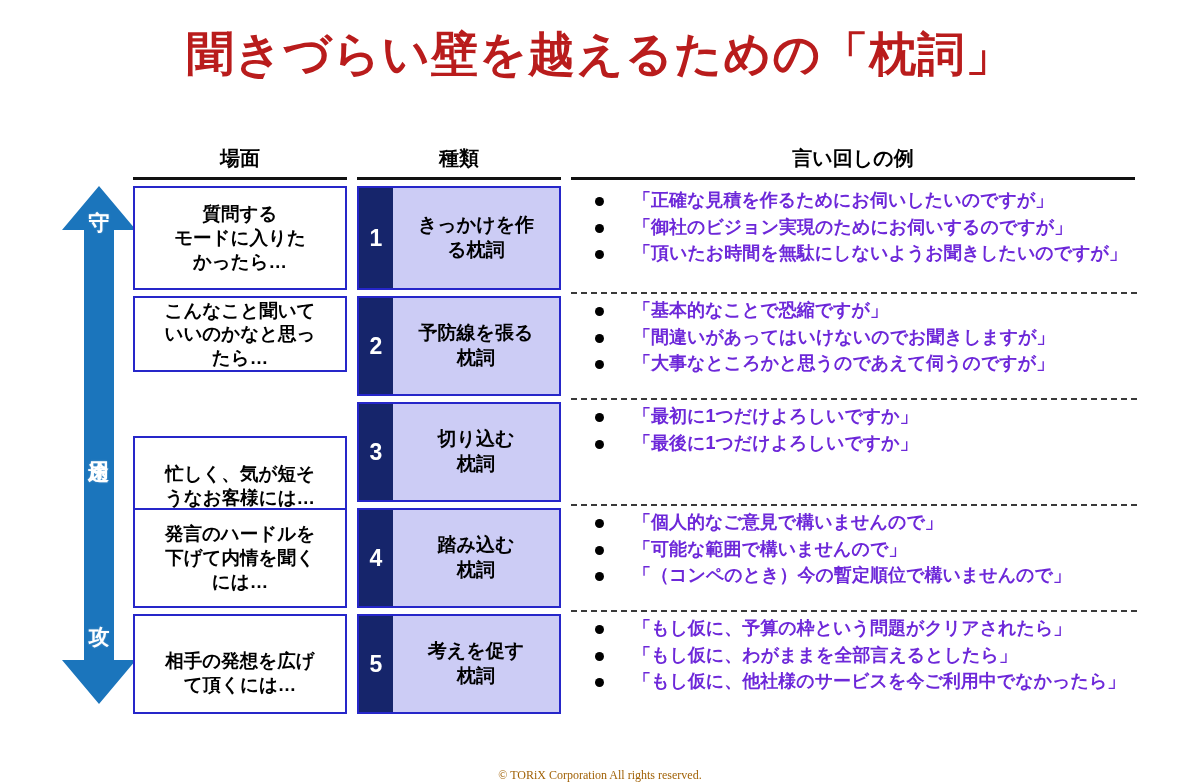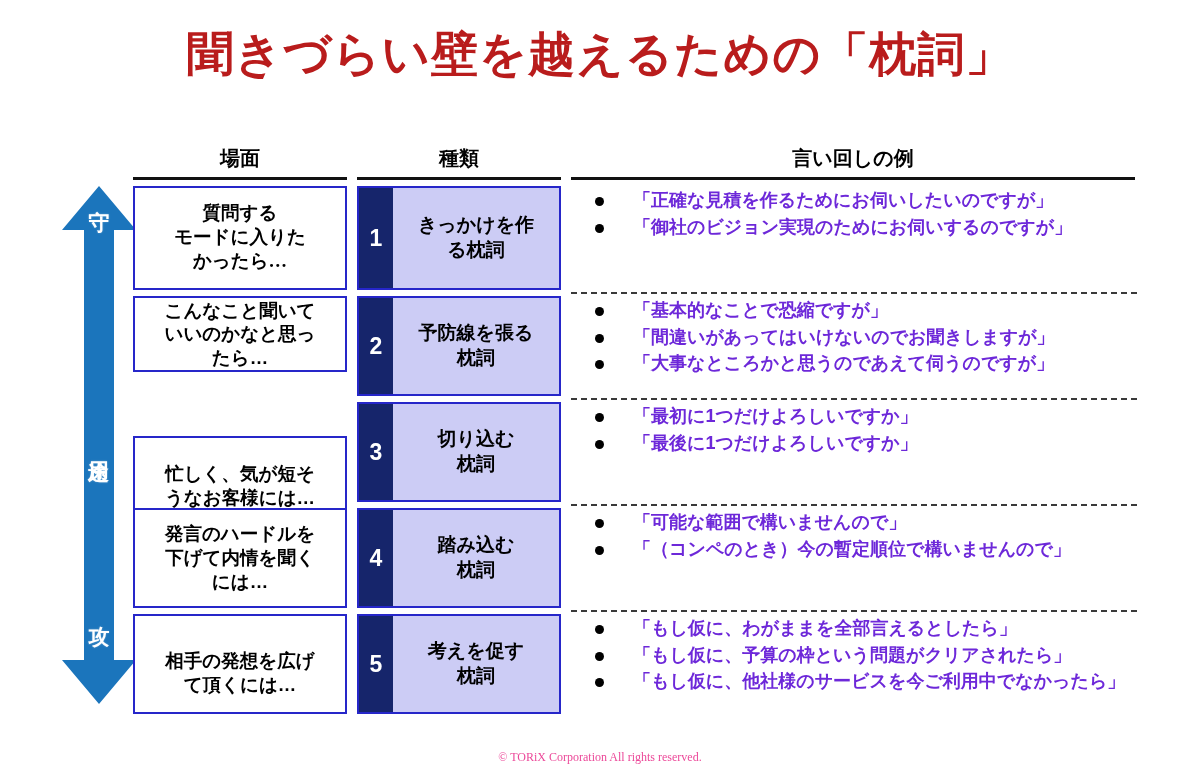--- a/index.html
+++ b/index.html
@@ -171,26 +171,26 @@
     position: absolute;
     left: 571px;
     width: 566px;
     border-top: 2px dashed #3a3a3a;
   }
 
   
   .footer {
     position: absolute;
     left: 0;
-    top: 750px;
+    top: 768px;
     width: 1200px;
     text-align: center;
     font-family: "Liberation Serif", "DejaVu Serif", serif;
     font-size: 12px;
-    color: #ec4899;
+    color: #a16207;
   }
 </style>
 </head>
 <body>
 
 <div class="title">聞きづらい壁を越えるための「枕詞」</div>
 
 <div class="col-headers">
   <div class="col-head ch-scene">
     <span>場面</span>
@@ -211,33 +211,34 @@
     <polygon points="37,0 74,44 52,44 52,474 74,474 37,518 0,474 22,474 22,44 0,44" fill="#1b75bc"></polygon>
   </svg>
   <div class="arrow-label lbl-top">守</div>
   <div class="arrow-label lbl-mid">用途</div>
   <div class="arrow-label lbl-bottom">攻</div>
 </div>
 
 <div class="rows">
     <div class="row" style="position: absolute; top: 0px; left: 0px; height: 104px;">
       <div class="scene-box" style="top: 0px; height: 104px;">
-        <span style="white-space: pre-line; font-family: Liberation Serif, serif;">質問する
+        <span style="white-space: pre-line;">質問する
 モードに入りた
 かったら…</span>
       </div>
       <div class="type-box" style="top: 0px; height: 104px;">
         <div class="type-num">1</div>
         <div class="type-label" style="white-space: pre-line;">きっかけを作
 る枕詞</div>
       </div>
       <div class="examples" style="top: 2px;">
         <ul class="ex-list">
           <li class="ex-item">「正確な見積を作るためにお伺いしたいのですが」</li>
           <li class="ex-item">「御社のビジョン実現のためにお伺いするのですが」</li>
+          <li class="ex-item">「頂いたお時間を無駄にしないようお聞きしたいのですが」</li>
         </ul>
       </div>
     </div>
     <div class="ex-sep" style="top: 106px;"></div>
     <div class="row" style="position: absolute; top: 110px; left: 0px; height: 100px;">
       <div class="scene-box" style="top: 0px; height: 76px;">
         <span style="white-space: pre-line;">こんなこと聞いて
 いいのかなと思っ
 たら…</span>
       </div>
@@ -279,39 +280,40 @@
 下げて内情を聞く
 には…</span>
       </div>
       <div class="type-box" style="top: 0px; height: 100px;">
         <div class="type-num">4</div>
         <div class="type-label" style="white-space: pre-line;">踏み込む
 枕詞</div>
       </div>
       <div class="examples" style="top: 2px;">
         <ul class="ex-list">
+          <li class="ex-item">「個人的なご意見で構いませんので」</li>
           <li class="ex-item">「可能な範囲で構いませんので」</li>
           <li class="ex-item">「（コンペのとき）今の暫定順位で構いませんので」</li>
         </ul>
       </div>
     </div>
     <div class="ex-sep" style="top: 424px;"></div>
     <div class="row" style="position: absolute; top: 428px; left: 0px; height: 100px;">
       <div class="scene-box" style="top: 0px; height: 100px;">
         <span style="white-space: pre-line; margin-top: 18px;">相手の発想を広げ
 て頂くには…</span>
       </div>
       <div class="type-box" style="top: 0px; height: 100px;">
         <div class="type-num">5</div>
         <div class="type-label" style="white-space: pre-line;">考えを促す
 枕詞</div>
       </div>
       <div class="examples" style="top: 2px;">
         <ul class="ex-list">
+          <li class="ex-item">「もし仮に、予算の枠という問題がクリアされたら」</li>
           <li class="ex-item">「もし仮に、わがままを全部言えるとしたら」</li>
-          <li class="ex-item">「もし仮に、予算の枠という問題がクリアされたら」</li>
           <li class="ex-item">「もし仮に、他社様のサービスを今ご利用中でなかったら」</li>
         </ul>
       </div>
     </div>
   </div>
 
 <div class="footer">© TORiX Corporation All rights reserved.</div>
 
 </body></html>

